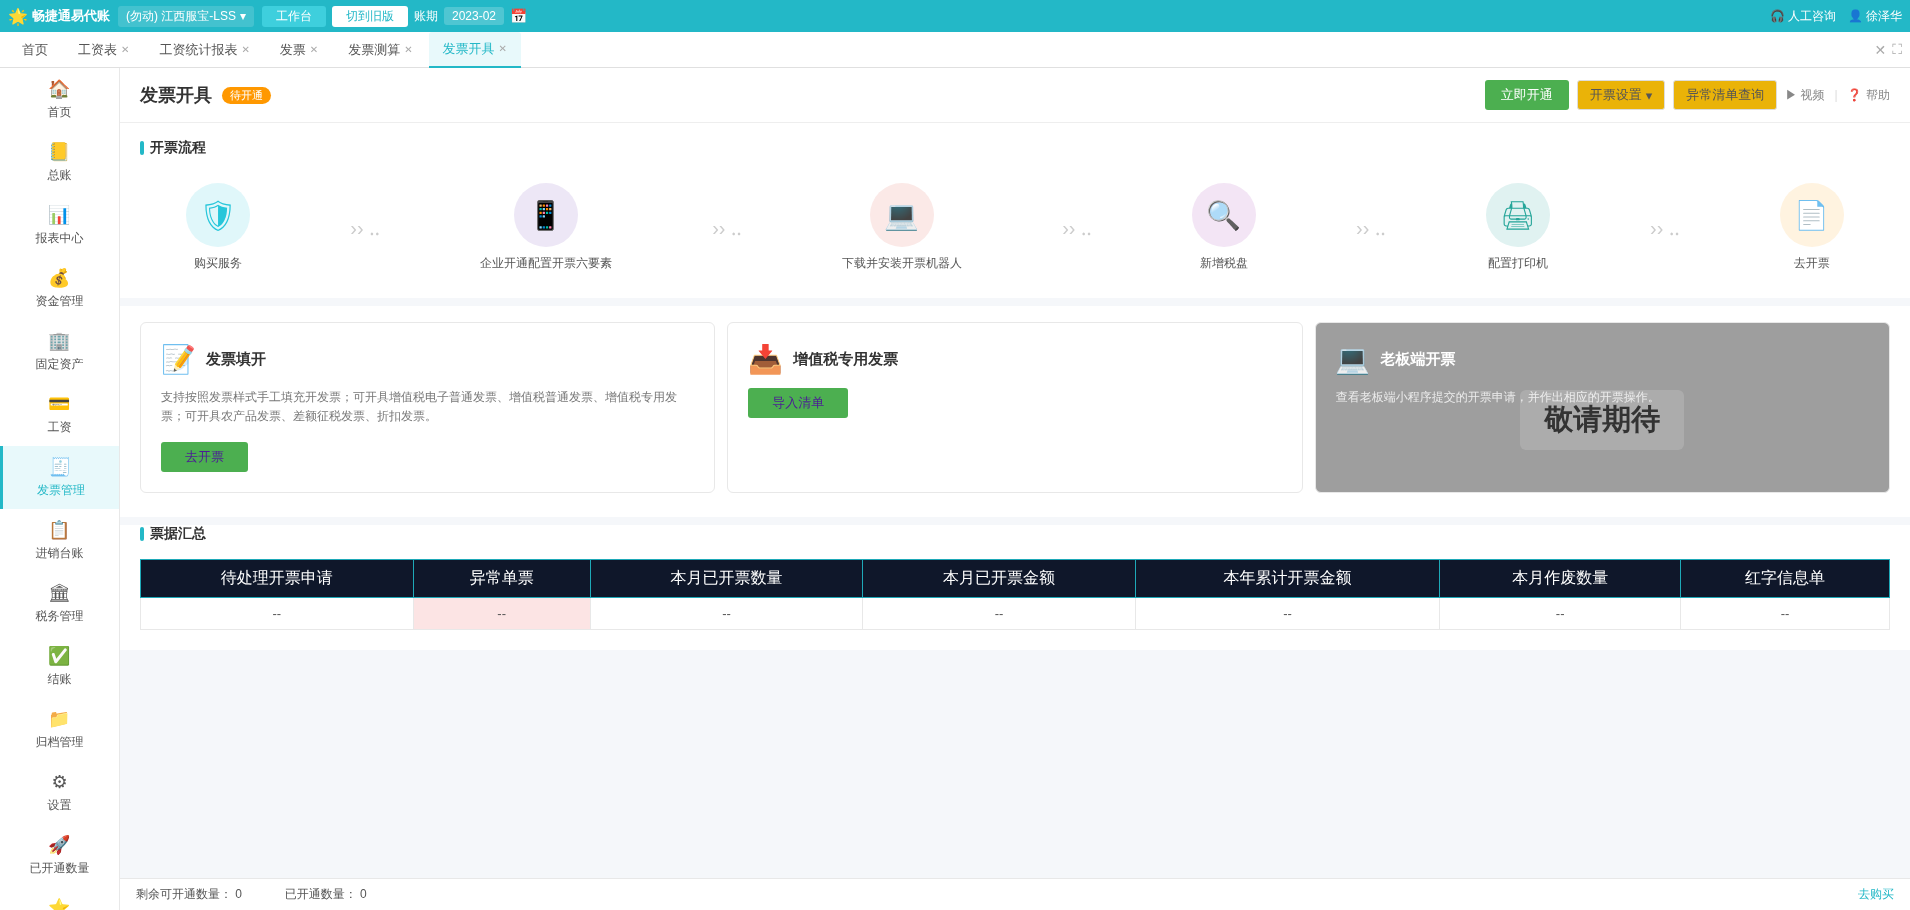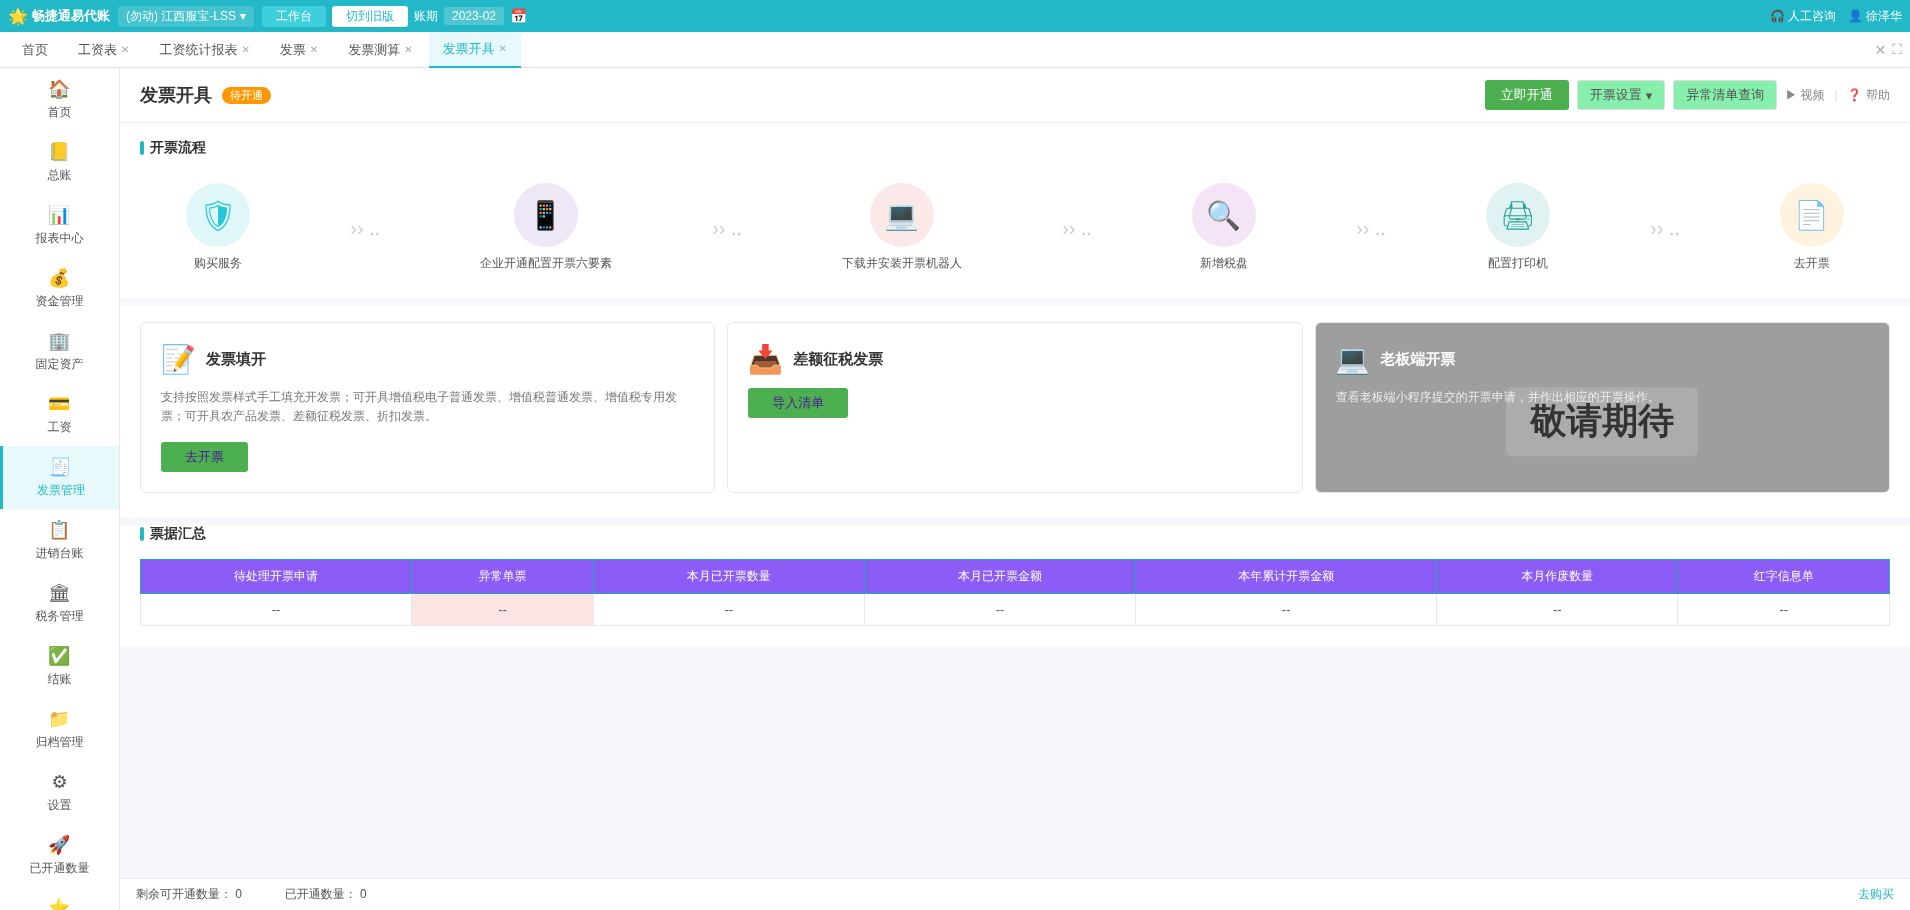--- a/index.html
+++ b/index.html
@@ -91,21 +91,21 @@
       display: flex;
       align-items: center;
       justify-content: space-between;
       border-bottom: 1px solid #eee;
     }
     .page-title-row { display: flex; align-items: center; gap: 10px; }
     .page-title { font-size: 18px; font-weight: bold; color: #333; }
     .status-badge { background: #ff9800; color: #fff; font-size: 11px; padding: 1px 8px; border-radius: 10px; }
     .header-actions { display: flex; align-items: center; gap: 8px; }
     .btn-primary { background: #4caf50; color: #fff; border: none; padding: 6px 16px; border-radius: 3px; cursor: pointer; font-size: 13px; }
-    .btn-default { background: #86efac; color: #555; border: 1px solid #ddd; padding: 5px 12px; border-radius: 3px; cursor: pointer; font-size: 13px; display: flex; align-items: center; gap: 4px; }
+    .btn-default { background: #eab308; color: #555; border: 1px solid #ddd; padding: 5px 12px; border-radius: 3px; cursor: pointer; font-size: 13px; display: flex; align-items: center; gap: 4px; }
     .header-right-actions { display: flex; align-items: center; gap: 10px; font-size: 12px; color: #888; cursor: pointer; }
 
     
     .section { padding: 16px 20px; background: #fff; margin-bottom: 8px; }
     .section-title { font-size: 14px; font-weight: bold; color: #333; margin-bottom: 16px; display: flex; align-items: center; gap: 6px; }
     .section-title::before { content: ''; display: inline-block; width: 4px; height: 14px; background: #23b8c7; border-radius: 2px; }
 
     
     .flow-steps { display: flex; align-items: center; justify-content: space-around; padding: 10px 0; }
     .flow-step { display: flex; flex-direction: column; align-items: center; gap: 8px; }
@@ -126,30 +126,30 @@
     .method-card-header { display: flex; align-items: center; gap: 10px; margin-bottom: 12px; }
     .method-icon { font-size: 28px; }
     .method-title { font-size: 15px; font-weight: bold; color: #333; }
     .method-desc { font-size: 12px; color: #777; line-height: 1.6; margin-bottom: 16px; }
     .method-btn { background: #4caf50; color: #4c1d95; border: none; padding: 6px 24px; border-radius: 3px; cursor: pointer; font-size: 13px; }
 
     
     .method-card.gray { background: #9e9e9e; color: #fff; position: relative; overflow: hidden; }
     .method-card.gray .method-title { color: #fff; }
     .method-card.gray .method-desc { color: rgba(255,255,255,0.8); }
-    .coming-soon { position: absolute; top: 50%; left: 50%; transform: translate(-50%, -30%); font-size: 36px; font-weight: bold; color: #333; background: rgba(255,255,255,0.15); padding: 10px 24px; border-radius: 6px; }
+    .coming-soon { position: absolute; top: 50%; left: 50%; transform: translate(-50%, -30%); font-size: 29px; font-weight: bold; color: #333; background: rgba(255,255,255,0.15); padding: 10px 24px; border-radius: 6px; }
 
     
     .summary-section { padding: 0 20px 20px; background: #fff; }
     .summary-table { width: 100%; border-collapse: collapse; }
     .summary-table th {
-      background: #8b5cf6;
+      background: #0f172a;
       color: #fff;
       padding: 8px 12px;
-      font-size: 12px;
+      font-size: 16px;
       font-weight: normal;
       text-align: center;
       border: 1px solid #1ea9b8;
     }
     .summary-table td {
       padding: 8px 12px;
       text-align: center;
       font-size: 13px;
       color: #555;
       border: 1px solid #e8e8e8;
@@ -400,21 +400,21 @@
             <span class="method-icon" style="color:#29b6f6;">📝</span>
             <span class="method-title">发票填开</span>
           </div>
           <div class="method-desc">支持按照发票样式手工填充开发票；可开具增值税电子普通发票、增值税普通发票、增值税专用发票；可开具农产品发票、差额征税发票、折扣发票。</div>
           <button class="method-btn">去开票</button>
         </div>
 
         <div class="method-card">
           <div class="method-card-header">
             <span class="method-icon" style="color:#29b6f6;">📥</span>
-            <span class="method-title">差额征税发票</span>
+            <span class="method-title">增值税专用发票</span>
           </div>
           <button class="method-btn">导入清单</button>
         </div>
 
         <div class="method-card gray">
           <div class="method-card-header">
             <span class="method-icon" style="color:#fff;">💻</span>
             <span class="method-title">老板端开票</span>
           </div>
           <div class="method-desc">查看老板端小程序提交的开票申请，并作出相应的开票操作。</div>

